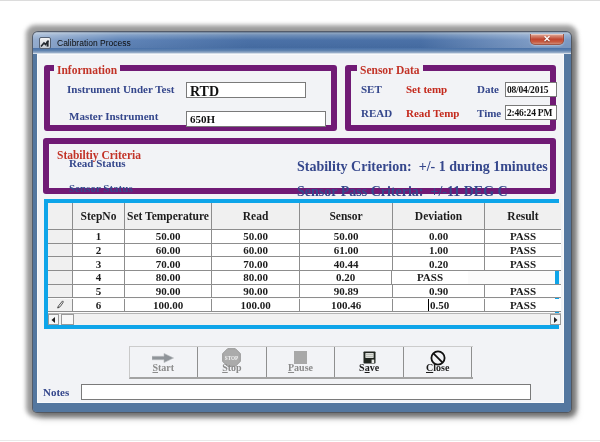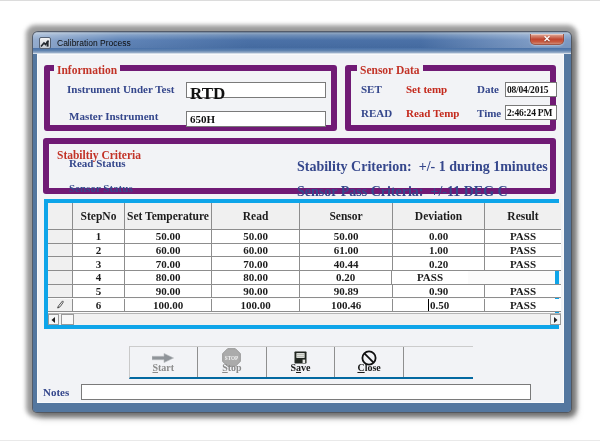--- a/index.html
+++ b/index.html
@@ -66,21 +66,21 @@
 
   
   #hscroll { position:absolute; left:0px; bottom:0px; width:513px; height:12px; background:#f1f1f1;
              border-top:1px solid #b5b5b5; }
   .sbtn { position:absolute; top:0px; width:11px; height:11px; background:#f5f6f7; border:1px solid #9a9a9a;
           display:flex; align-items:center; justify-content:center; }
   .thumb { position:absolute; left:12.5px; top:0px; width:13px; height:11px; background:#f8f8f8; border:1px solid #9a9a9a; }
 
   
   #tbar2 { position:absolute; left:91.5px; top:292px; width:344px; height:33px;
-           border-left:1px solid #c9c9c9; border-top:1px solid #cccccc; border-bottom:2px solid #0369a1;
+           border-left:1px solid #c9c9c9; border-top:1px solid #cccccc; border-bottom:2px solid #a3a3a3;
            display:flex; }
   .tcell { width:68.6px; height:100%; border-right:1px solid #8f8f8f; position:relative; }
   .tlabel { position:absolute; bottom:4px; width:100%; text-align:center; font-size:10px; font-weight:bold; }
   .dis { color:#8b8b8b; }
   .ena { color:#1a1a1a; }
   .ticon { position:absolute; top:1.5px; left:0; width:100%; height:18px; display:flex;
            align-items:center; justify-content:center; }
 
   
   #noteslbl { left:6px; top:332px; }
@@ -102,21 +102,21 @@
     <div class="ttext">Calibration Process</div>
     <div class="closebtn">
         <div class="x">✕</div>
       </div>
   </div>
   <div class="client">
 
     <div class="gbox" id="info">
       <div class="legend" style="left:4px;">Information</div>
       <div class="lbl" style="left:17px; top:12px;">Instrument Under Test</div>
-      <div class="tbox" style="left:136px; top:11px; width:140px; height:16px; font-size:17px; padding:1px 0 0 3px;">RTD</div>
+      <div class="tbox" style="left:136px; top:11px; width:120px; height:16px; font-size:14px; padding:1px 0 0 3px;">RTD</div>
       <div class="lbl" style="left:19px; top:39px;">Master Instrument</div>
       <div class="tbox" style="left:136px; top:40px; width:140px; height:16px; font-size:11px; padding:1px 0 0 3px;">650H</div>
     </div>
 
     <div class="gbox" id="cur">
       <div class="legend" style="left:6px;">Sensor Data</div>
       <div class="lbl" style="left:10px; top:12px;">SET</div>
       <div class="rlbl" style="left:55px; top:12px;">Set temp</div>
       <div class="lbl" style="left:126px; top:12px;">Date</div>
       <div class="tbox" style="left:154px; top:11px; width:52px; height:15px; font-size:9.5px; padding:1.5px 0 0 1px; letter-spacing:-0.2px;">08/04/2015</div>
@@ -232,20 +232,26 @@
         <div class="ticon">
           <svg width="19" height="19" viewBox="0 0 19 19">
             <polygon points="5.6,0.7 13.4,0.7 18.3,5.6 18.3,13.4 13.4,18.3 5.6,18.3 0.7,13.4 0.7,5.6" fill="#ababab" stroke="#979797" stroke-width="1"></polygon>
             <text x="9.5" y="11.9" font-family="Liberation Serif, serif" font-size="6.4" font-weight="bold" fill="#f2f2f2" text-anchor="middle" textLength="13.5" lengthAdjust="spacingAndGlyphs">STOP</text>
           </svg>
         </div>
         <div class="tlabel dis"><u>S</u>top</div>
       </div>
       <div class="tcell">
         <div class="ticon">
+            <div style="width:13px;height:13px;background:#a8a8a8;"></div>
+          </div>
+        <div class="tlabel dis"><u>P</u>ause</div>
+      </div>
+      <div class="tcell">
+        <div class="ticon">
           <svg width="13" height="13" viewBox="0 0 13 13">
             <path d="M0.5 1.2 Q0.5 0.5 1.2 0.5 L11.8 0.5 Q12.5 0.5 12.5 1.2 L12.5 11.8 Q12.5 12.5 11.8 12.5 L1.2 12.5 Q0.5 12.5 0.5 11.8 Z" fill="#20251f"></path>
             <rect x="2.4" y="2.1" width="8.2" height="4.8" fill="#f0f1ee"></rect>
             <rect x="2.4" y="3.4" width="8.2" height="0.7" fill="#9aa096"></rect>
             <rect x="2.4" y="4.9" width="8.2" height="0.7" fill="#9aa096"></rect>
             <rect x="8.6" y="8.6" width="2.6" height="3.4" fill="#e8e9e6"></rect>
           </svg>
         </div>
         <div class="tlabel ena">S<u>a</u>ve</div>
       </div>

